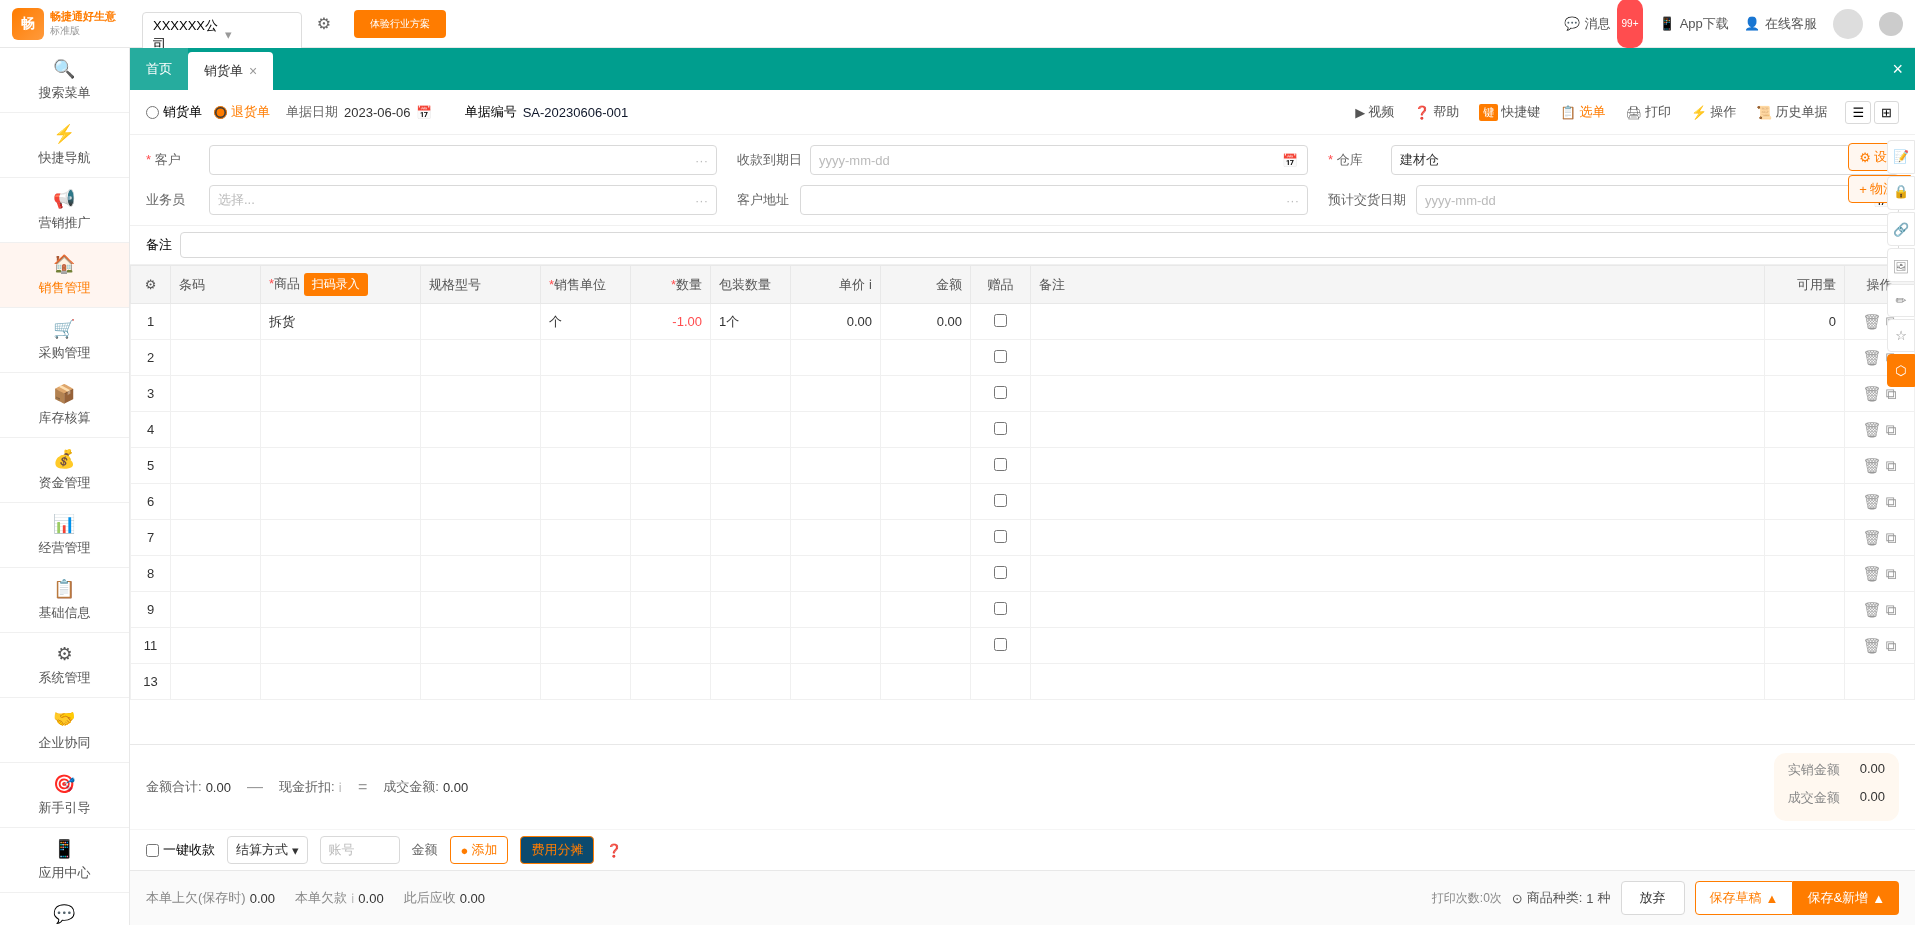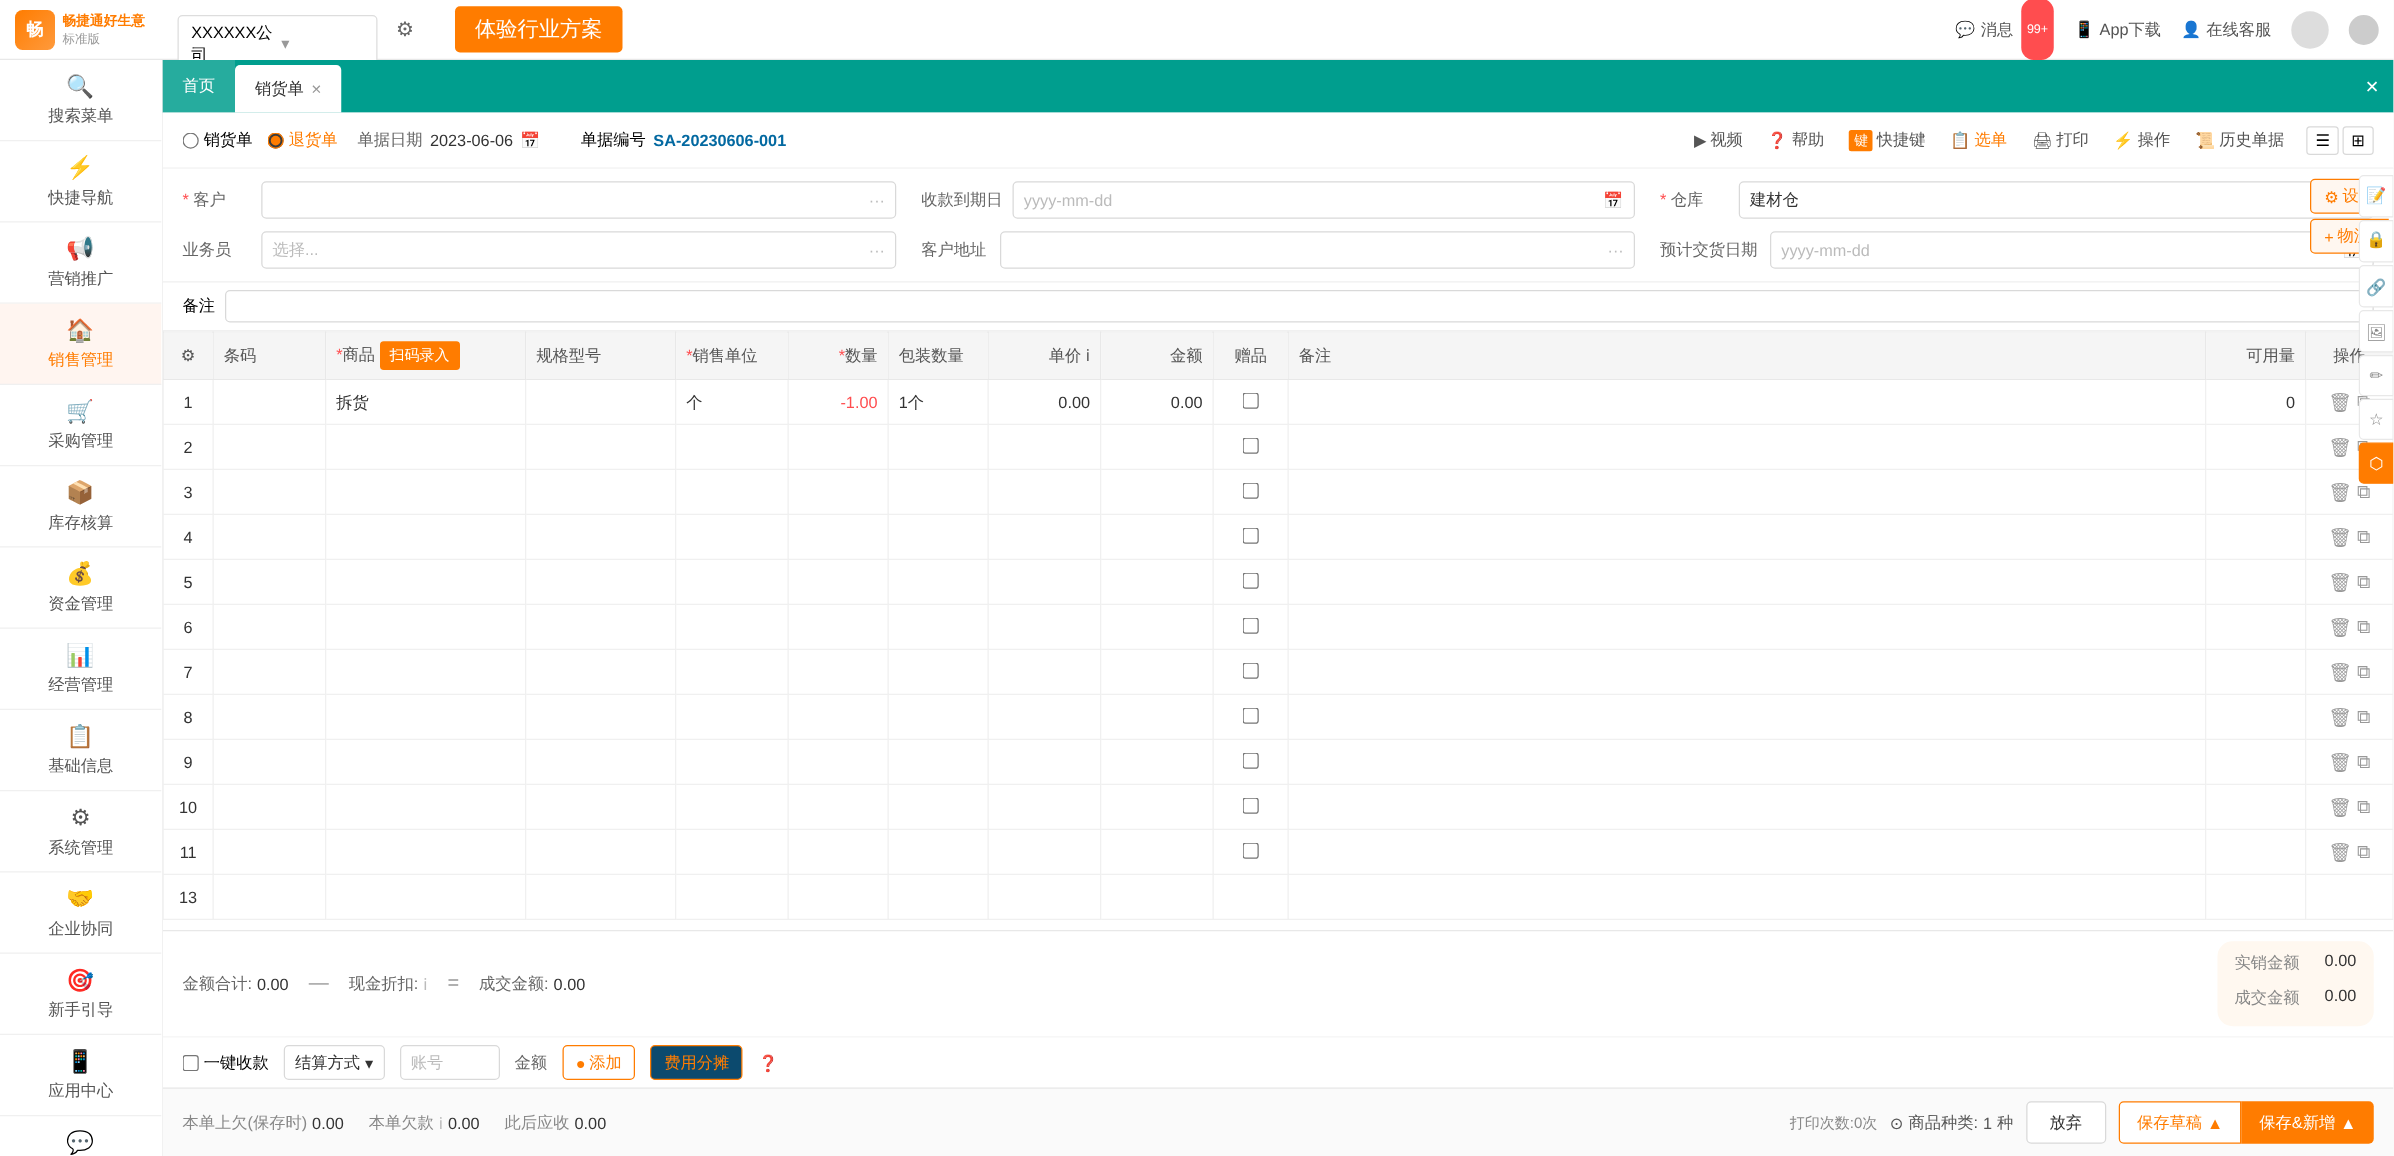--- a/index.html
+++ b/index.html
@@ -39,21 +39,21 @@
     .company-selector span { flex: 1; }
     .company-selector .arrow { color: #999; }
 
     .gear-btn {
       width: 32px; height: 32px; border: none; background: none;
       cursor: pointer; color: #666; font-size: 16px; margin-left: 6px;
     }
     .experience-btn {
       background: #ff7c00; color: #fff; border: none;
       padding: 7px 16px; border-radius: 4px; cursor: pointer;
-      font-size: 17px; margin-left: 24px;
+      font-size: 10px; margin-left: 14px;
     }
 
     .header-right {
       margin-left: auto; display: flex; align-items: center; gap: 16px;
     }
     .header-right-item {
       display: flex; align-items: center; gap: 4px; cursor: pointer; color: #555;
     }
     .badge-count {
       background: #ff4d4f; color: #fff; border-radius: 10px;
@@ -399,21 +399,21 @@
               <span style="color:#ff7c00;">退货单</span>
             </label>
           </div>
           <div class="doc-date-group">
             <span class="doc-date-label">单据日期</span>
             <span class="doc-date-value">2023-06-06</span>
             <span style="color:#bbb; cursor:pointer;">📅</span>
           </div>
           <div class="doc-num-group">
             <span>单据编号</span>
-            <span style="color:#0369a1;font-weight:bold;">SA-20230606-001</span>
+            <span style="color:#0f172a;">SA-20230606-001</span>
           </div>
           <div class="doc-toolbar">
             <div class="toolbar-btn">
               <span>▶</span>
               <span>视频</span>
             </div>
             <div class="toolbar-btn">
               <span>❓</span>
               <span>帮助</span>
             </div>
@@ -712,40 +712,20 @@
                   <td></td>
                   <td></td>
                   <td>
                     <div class="action-btns">
                       <span class="action-btn">🗑</span>
                       <span class="action-btn">⧉</span>
                     </div>
                   </td>
                 </tr>
               <tr>
-                  <td class="col-num">10</td>
-                  <td></td>
-                  <td></td>
-                  <td></td>
-                  <td></td>
-                  <td></td>
-                  <td></td>
-                  <td></td>
-                  <td></td>
-                  <td class="col-gift"><input type="checkbox" style=""></td>
-                  <td></td>
-                  <td></td>
-                  <td>
-                    <div class="action-btns">
-                      <span class="action-btn">🗑</span>
-                      <span class="action-btn">⧉</span>
-                    </div>
-                  </td>
-                </tr>
-              <tr>
                   <td class="col-num">11</td>
                   <td></td>
                   <td></td>
                   <td></td>
                   <td></td>
                   <td></td>
                   <td></td>
                   <td></td>
                   <td></td>
                   <td class="col-gift"><input type="checkbox" style=""></td>

